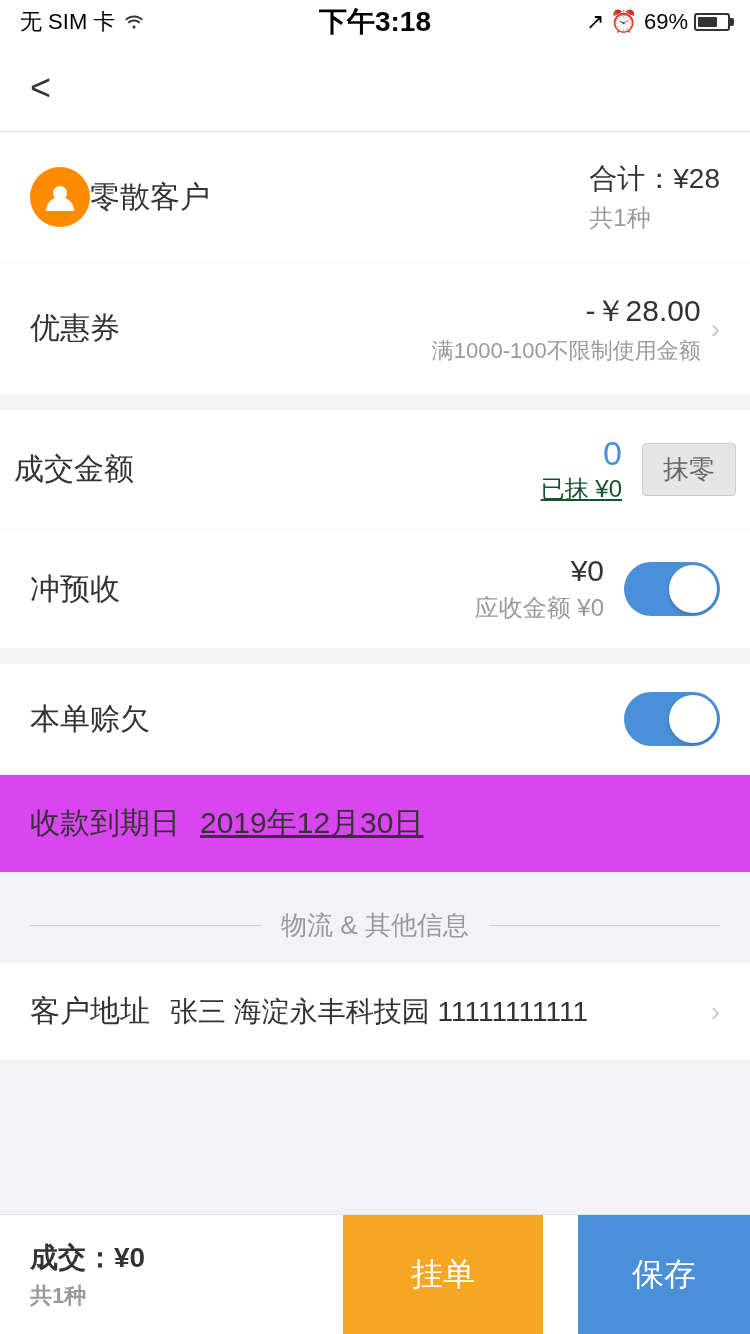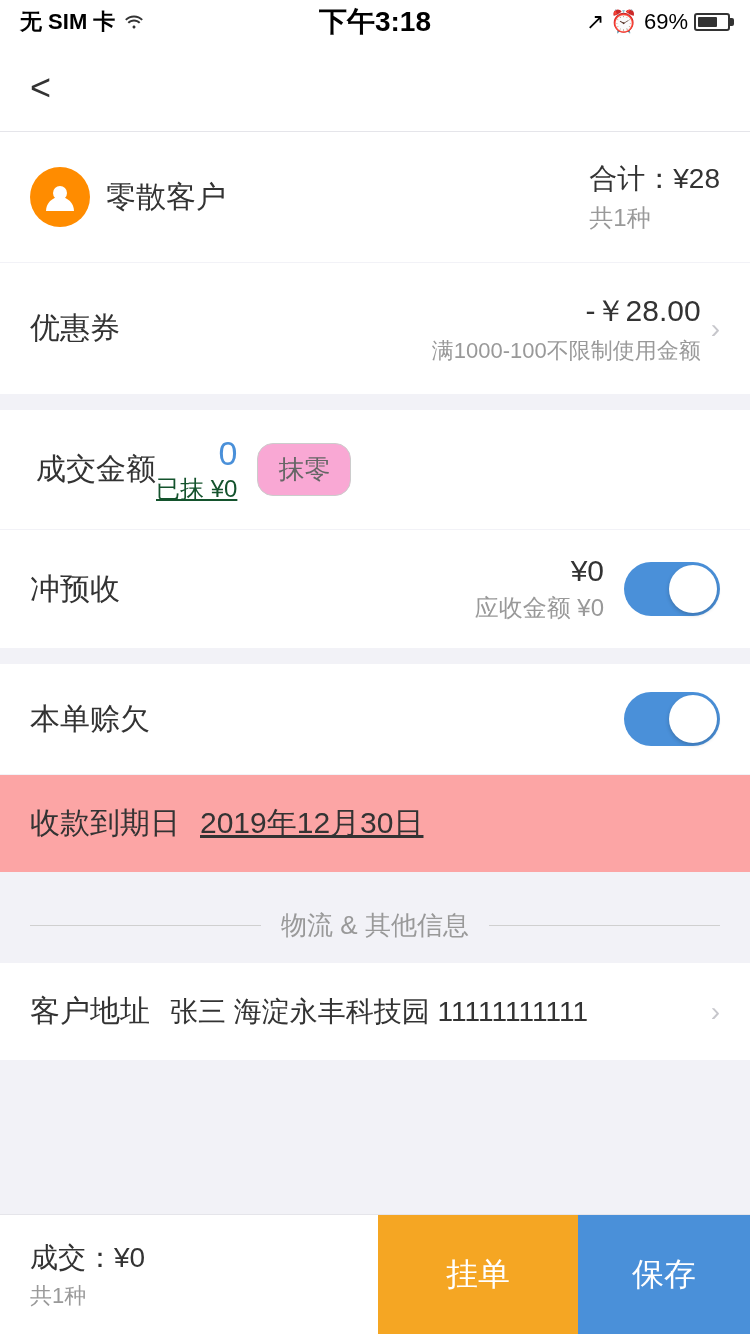--- a/index.html
+++ b/index.html
@@ -23,21 +23,20 @@
       justify-content: space-between;
       padding: 0 20px;
       font-size: 24px;
       font-weight: 500;
     }
     .status-left {
       display: flex;
       align-items: center;
       gap: 8px;
       font-size: 22px;
-      font-weight: bold;
     }
     .status-center {
       font-size: 28px;
       font-weight: 600;
       position: absolute;
       left: 50%;
       transform: translateX(-50%);
     }
     .status-right {
       display: flex;
@@ -112,21 +111,20 @@
     .customer-row {
       background: #fff;
       padding: 28px 30px;
       display: flex;
       align-items: center;
       justify-content: space-between;
     }
     .customer-left {
       display: flex;
       align-items: center;
-      gap: 16px;
     }
     .avatar {
       width: 60px;
       height: 60px;
       border-radius: 50%;
       background: #ff8c00;
       display: flex;
       align-items: center;
       justify-content: center;
     }
@@ -183,23 +181,24 @@
       margin-top: 4px;
     }
     .chevron-right {
       color: #c7c7cc;
       font-size: 28px;
     }
 
     
     .deal-row {
       background: #fff;
-      padding: 24px 36px;
-      display: flex;
-      align-items: center;
+      padding: 24px 14px;
+      display: flex;
+      align-items: center;
+      justify-content: space-between;
       border-bottom: 1px solid #f2f2f7;
     }
     .deal-label {
       font-size: 30px;
       color: #333;
     }
     .deal-right {
       display: flex;
       align-items: center;
       gap: 20px;
@@ -208,25 +207,25 @@
       font-size: 34px;
       color: #4a90d9;
       font-weight: 500;
       border: none;
       outline: none;
       width: 80px;
       text-align: right;
     }
     .round-zero-btn {
       border: 1px solid #ccc;
-      border-radius: 16px;
+      border-radius: 4px;
       padding: 8px 20px;
       font-size: 26px;
       color: #666;
-      background: #f9a8d4;
+      background: #e5e5e5;
       cursor: pointer;
     }
     .deal-sub {
       font-size: 24px;
       color: #14532d;
       text-decoration: underline;
     }
 
     .prepay-row {
       background: #fff;
@@ -287,21 +286,21 @@
       align-items: center;
       justify-content: space-between;
     }
     .arrears-label {
       font-size: 30px;
       color: #333;
     }
 
     
     .duedate-row {
-      background: #fca5a5;
+      background: #d946ef;
       padding: 28px 30px;
       display: flex;
       align-items: center;
       gap: 20px;
       border-top: 1px solid #f2f2f7;
     }
     .duedate-label {
       font-size: 30px;
       color: #333;
     }
@@ -364,33 +363,35 @@
       width: 750px;
       height: 120px;
       background: #fff;
       display: flex;
       align-items: center;
       border-top: 1px solid #e5e5ea;
     }
     .bottom-info {
       flex: 1;
       padding: 0 30px;
+      font-weight: bold;
     }
     .bottom-deal {
       font-size: 28px;
       color: #333;
     }
     .bottom-count {
       font-size: 22px;
       color: #999;
       margin-top: 4px;
     }
     .bottom-buttons {
       display: flex;
       height: 100%;
+      gap: 35px;
     }
     .btn-hang {
       background: #f5a623;
       color: #fff;
       font-size: 32px;
       font-weight: 500;
       width: 200px;
       height: 100%;
       border: none;
       cursor: pointer;

